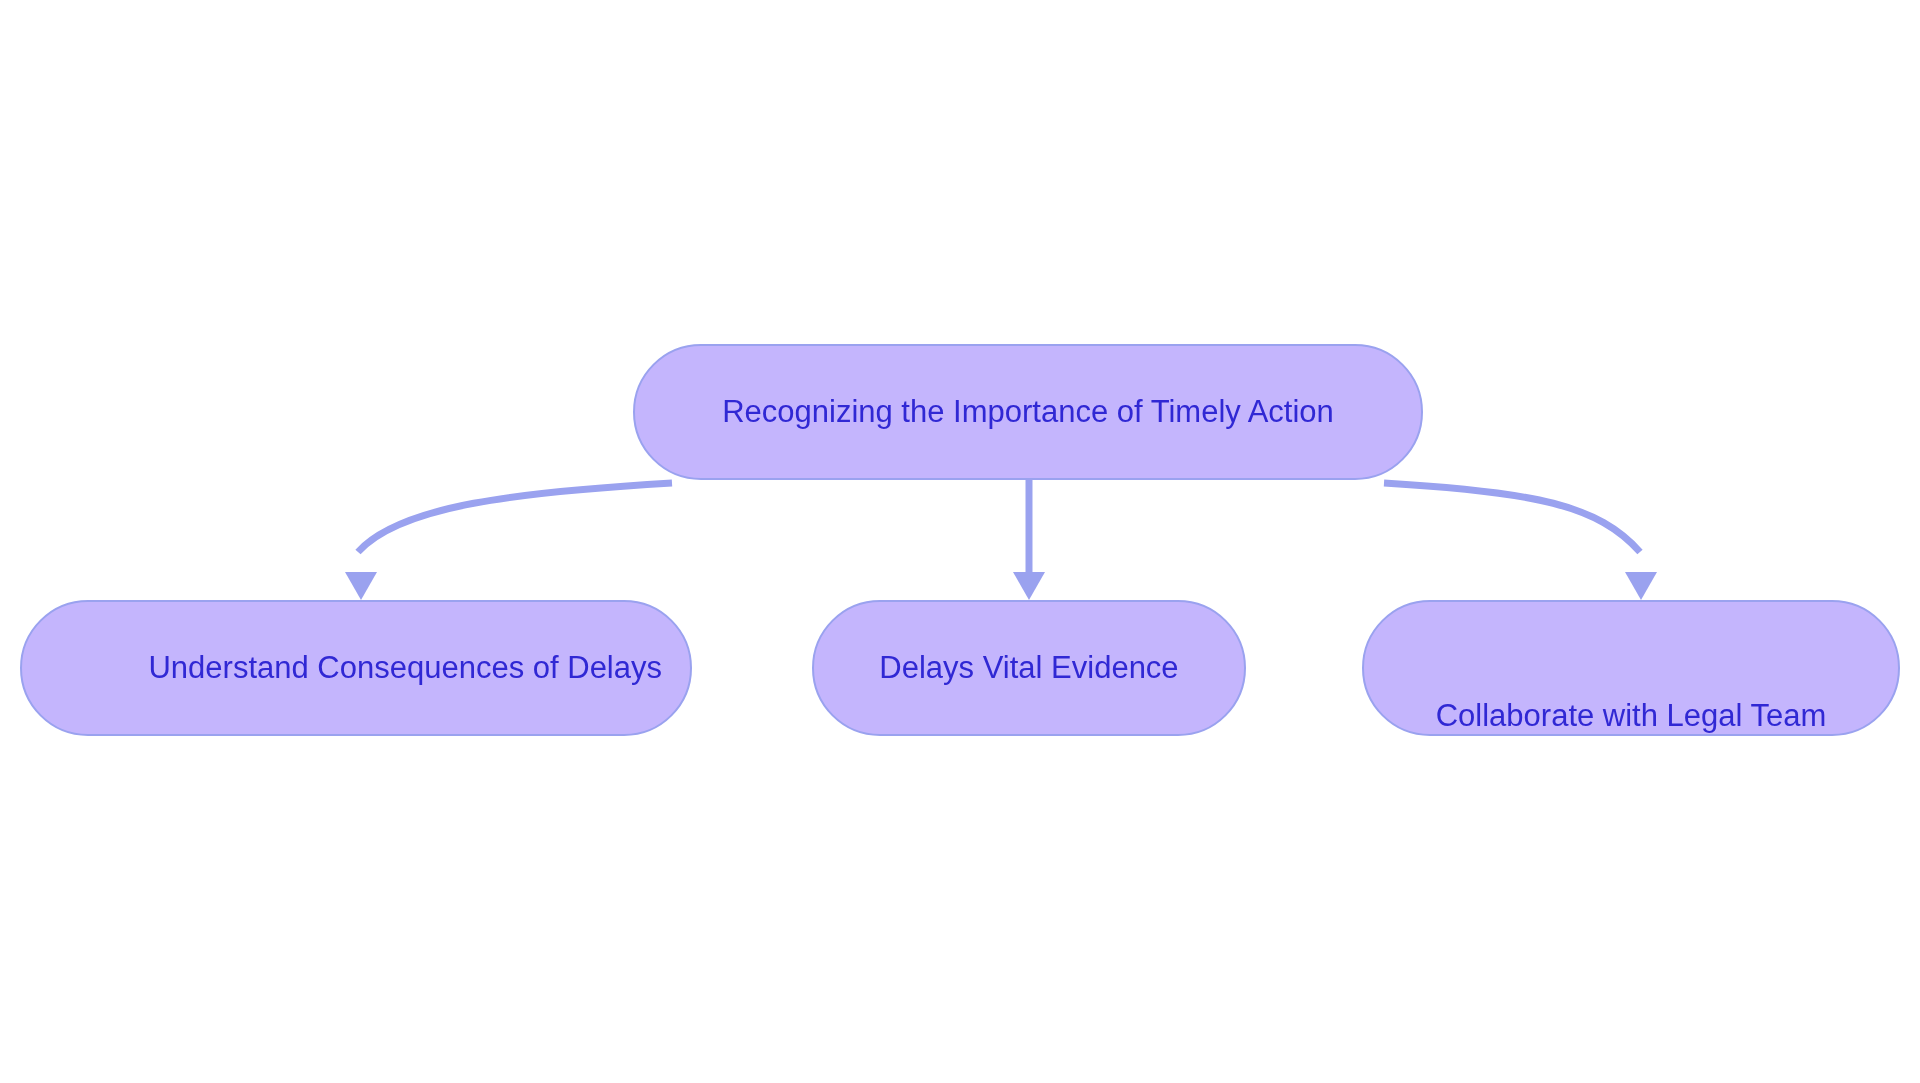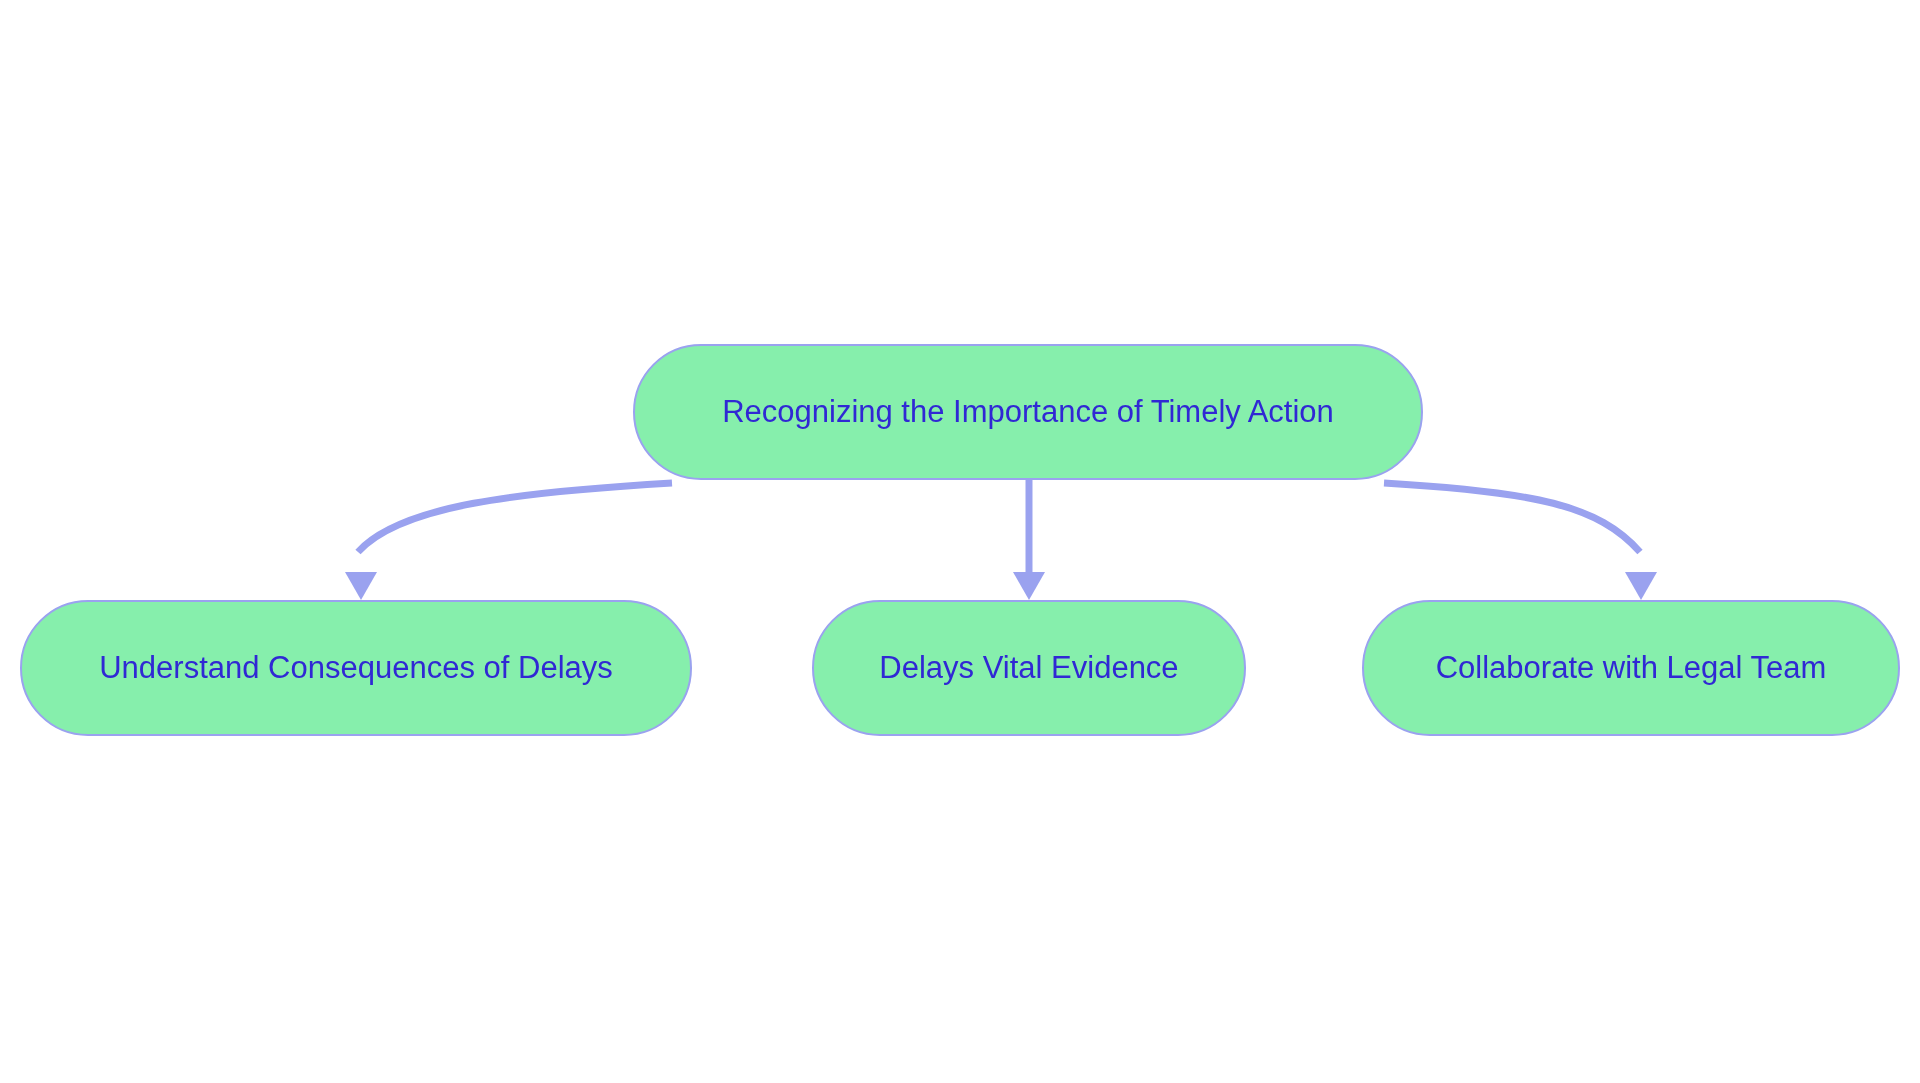--- a/index.html
+++ b/index.html
@@ -21,21 +21,21 @@
     position: absolute;
     top: 0;
     left: 0;
     width: 1920px;
     height: 1083px;
     pointer-events: none;
   }
   .node {
     position: absolute;
     box-sizing: border-box;
-    background: #86efac;
+    background: #c4b5fd;
     border: 2px solid #9aa2ef;
     border-radius: 9999px;
     display: flex;
     align-items: center;
     justify-content: center;
     text-align: center;
     padding: 0 28px;
   }
   .node-label {
     color: #3028d4;
@@ -50,32 +50,34 @@
     left: 633px;
     top: 344px;
     width: 790px;
     height: 136px;
   }
   #node-child-0 {
     left: 20px;
     top: 600px;
     width: 672px;
     height: 136px;
+    justify-content: flex-end;
   }
   #node-child-1 {
     left: 812px;
     top: 600px;
     width: 434px;
     height: 136px;
   }
   #node-child-2 {
     left: 1362px;
     top: 600px;
     width: 538px;
     height: 136px;
+    align-items: flex-end;
   }
 </style>
 </head>
 <body>
 
 <div id="canvas">
 
   <svg id="edge-layer" viewBox="0 0 1920 1083" width="1920" height="1083" xmlns="http://www.w3.org/2000/svg">
 
     <g>

